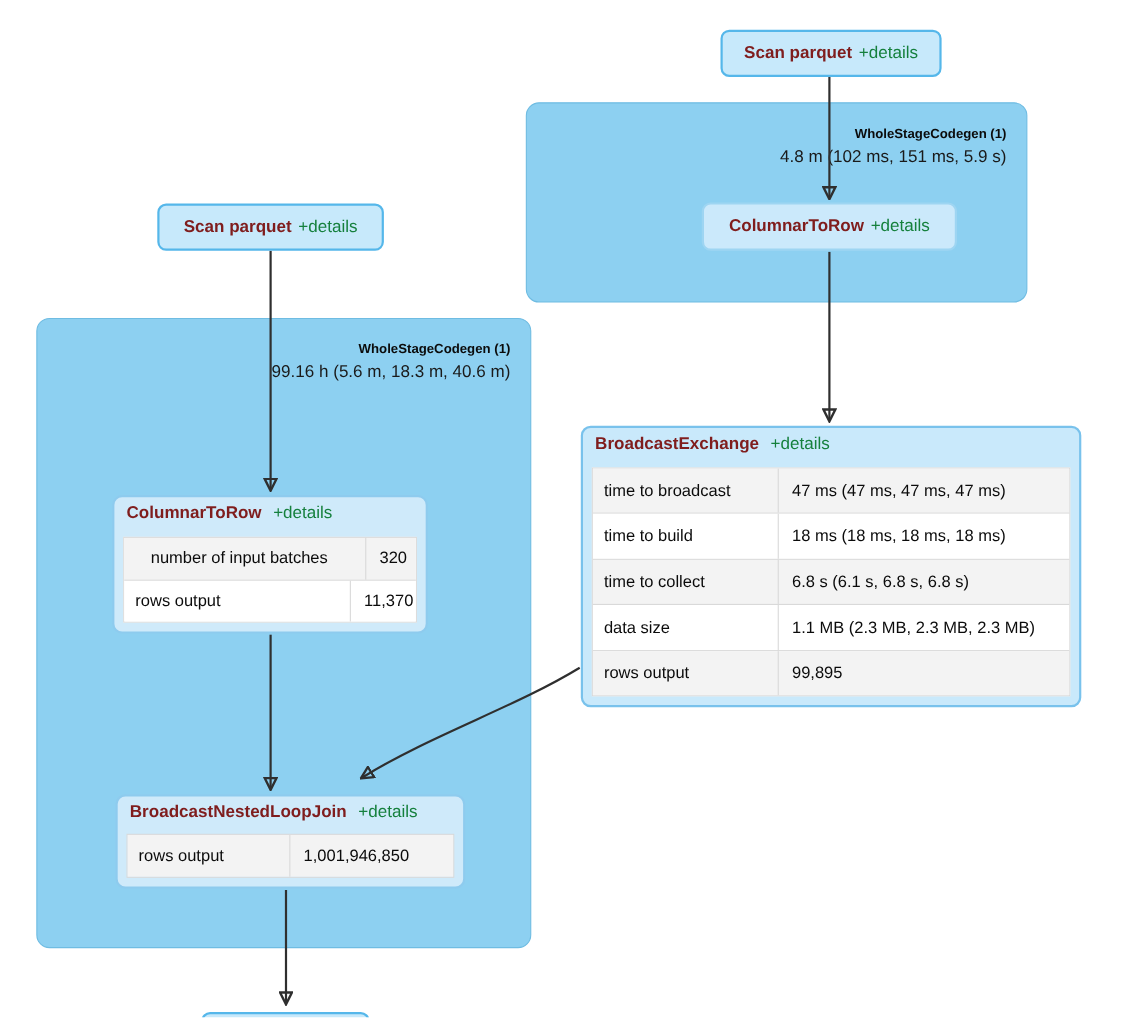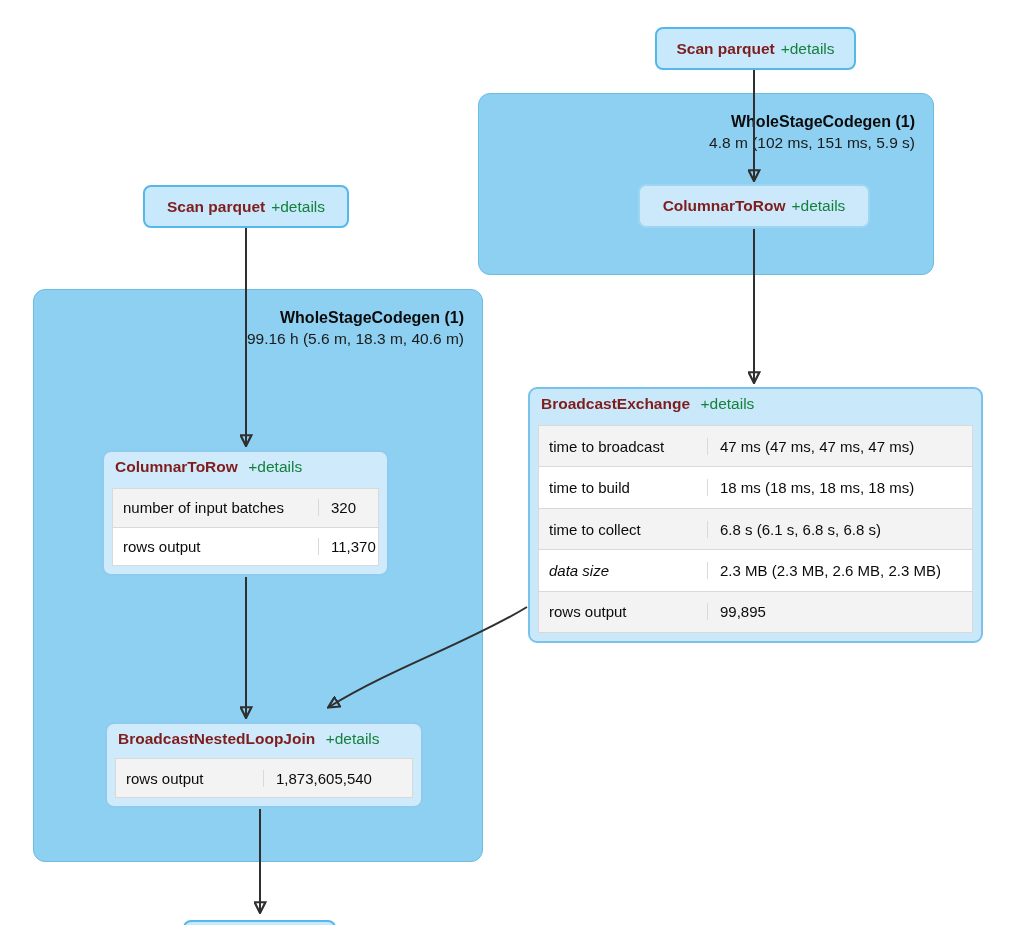--- a/index.html
+++ b/index.html
@@ -5,21 +5,21 @@
   html,body{margin:0;padding:0;background:#fff;}
   .canvas{
     position:relative;width:1024px;height:925px;overflow:hidden;background:#ffffff;
     font-family:"Liberation Sans", sans-serif;color:#111;
   }
   
   .cluster{
     position:absolute;background:#8dd0f1;border:1px solid #6fbce2;border-radius:12px;
   }
   .cluster-caption{position:absolute;top:17px;right:18px;text-align:right;line-height:21px;}
-  .ctitle{font-weight:700;font-size:16px;color:#0b0b0b;}
+  .ctitle{font-weight:700;font-size:12px;color:#0b0b0b;}
   .csub{font-weight:400;font-size:15.5px;color:#1a1a1a;}
   
   svg.edges{position:absolute;left:0;top:0;pointer-events:none;z-index:3;}
   svg.edges path{fill:none;stroke:#2f2f2f;stroke-width:2px;}
   
   .node{position:absolute;z-index:4;box-sizing:border-box;}
   .plain{
     background:#c7e9fb;border:2px solid #55b7ea;border-radius:8px;
     display:flex;align-items:center;justify-content:center;white-space:nowrap;
   }
@@ -27,21 +27,21 @@
   .nlabel{font-weight:700;font-size:15.5px;color:#7f1d1d;}
   .details{font-weight:400;font-size:15.5px;color:#15803d;margin-left:6px;}
   .tablenode{
     background:#cfeafa;border:2px solid #8ecbee;border-radius:9px;padding-left:38px;
   }
   .node-header{position:absolute;left:11px;top:6px;white-space:nowrap;}
   .mtable{
     position:absolute;left:8px;right:8px;bottom:8px;
     background:#fff;border:1px solid #d9d9d9;display:flex;flex-direction:column;
   }
-  .mrow{flex:1;display:flex;border-bottom:1px solid #d9d9d9;background:#ffffff;align-items:center;}
+  .mrow{flex:1;display:flex;border-bottom:1px solid #d9d9d9;background:#ffffff;}
   .mrow:last-child{border-bottom:none;}
   .mrow.stripe{background:#f3f3f3;}
   .mname,.mval{display:flex;align-items:center;font-size:15px;color:#0b0b0b;white-space:nowrap;}
   .mname{padding-left:10px;border-right:1px solid #d9d9d9;flex:none;}
   .mval{padding-left:12px;flex:1;}
 </style>
 </head>
 <body>
 
 <div class="canvas">
@@ -89,21 +89,21 @@
     <span class="details">+details</span>
   </div>
 
   <div class="node tablenode" style="left:102px;top:450px;width:287px;height:126px;">
     <div class="node-header">
       <span class="nlabel">ColumnarToRow</span>
       <span class="details">+details</span>
     </div>
     <div class="mtable" style="top:36px;">
       <div class="mrow stripe">
-        <div class="mname" style="width:195px;">number of input batches</div>
+        <div class="mname" style="width:195px;margin-left:14px;">number of input batches</div>
         <div class="mval">320</div>
       </div>
       <div class="mrow">
         <div class="mname" style="width:195px;">rows output</div>
         <div class="mval">11,370</div>
       </div>
     </div>
   </div>
 
   <div class="node tablenode" style="left:528px;top:387px;width:455px;height:256px;border-color:#79c2ec;background:#c9e9fb;">
@@ -118,38 +118,38 @@
       </div>
       <div class="mrow">
         <div class="mname" style="width:158px;">time to build</div>
         <div class="mval">18 ms (18 ms, 18 ms, 18 ms)</div>
       </div>
       <div class="mrow stripe">
         <div class="mname" style="width:158px;">time to collect</div>
         <div class="mval">6.8 s (6.1 s, 6.8 s, 6.8 s)</div>
       </div>
       <div class="mrow">
-        <div class="mname" style="width:158px;font-style:italic;">data size</div>
-        <div class="mval">2.3 MB (2.3 MB, 2.6 MB, 2.3 MB)</div>
+        <div class="mname" style="width:158px;">data size</div>
+        <div class="mval">1.1 MB (2.3 MB, 2.3 MB, 2.3 MB)</div>
       </div>
       <div class="mrow stripe">
         <div class="mname" style="width:158px;">rows output</div>
         <div class="mval">99,895</div>
       </div>
     </div>
   </div>
 
   <div class="node tablenode" style="left:105px;top:722px;width:318px;height:86px;">
     <div class="node-header">
       <span class="nlabel">BroadcastNestedLoopJoin</span>
       <span class="details">+details</span>
     </div>
     <div class="mtable" style="top:34px;">
       <div class="mrow stripe">
         <div class="mname" style="width:137px;">rows output</div>
-        <div class="mval">1,873,605,540</div>
+        <div class="mval">1,001,946,850</div>
       </div>
     </div>
   </div>
 
   <div class="node plain" style="left:183px;top:920px;width:153px;height:40px;"></div>
 
 </div>
 
 </body></html>

